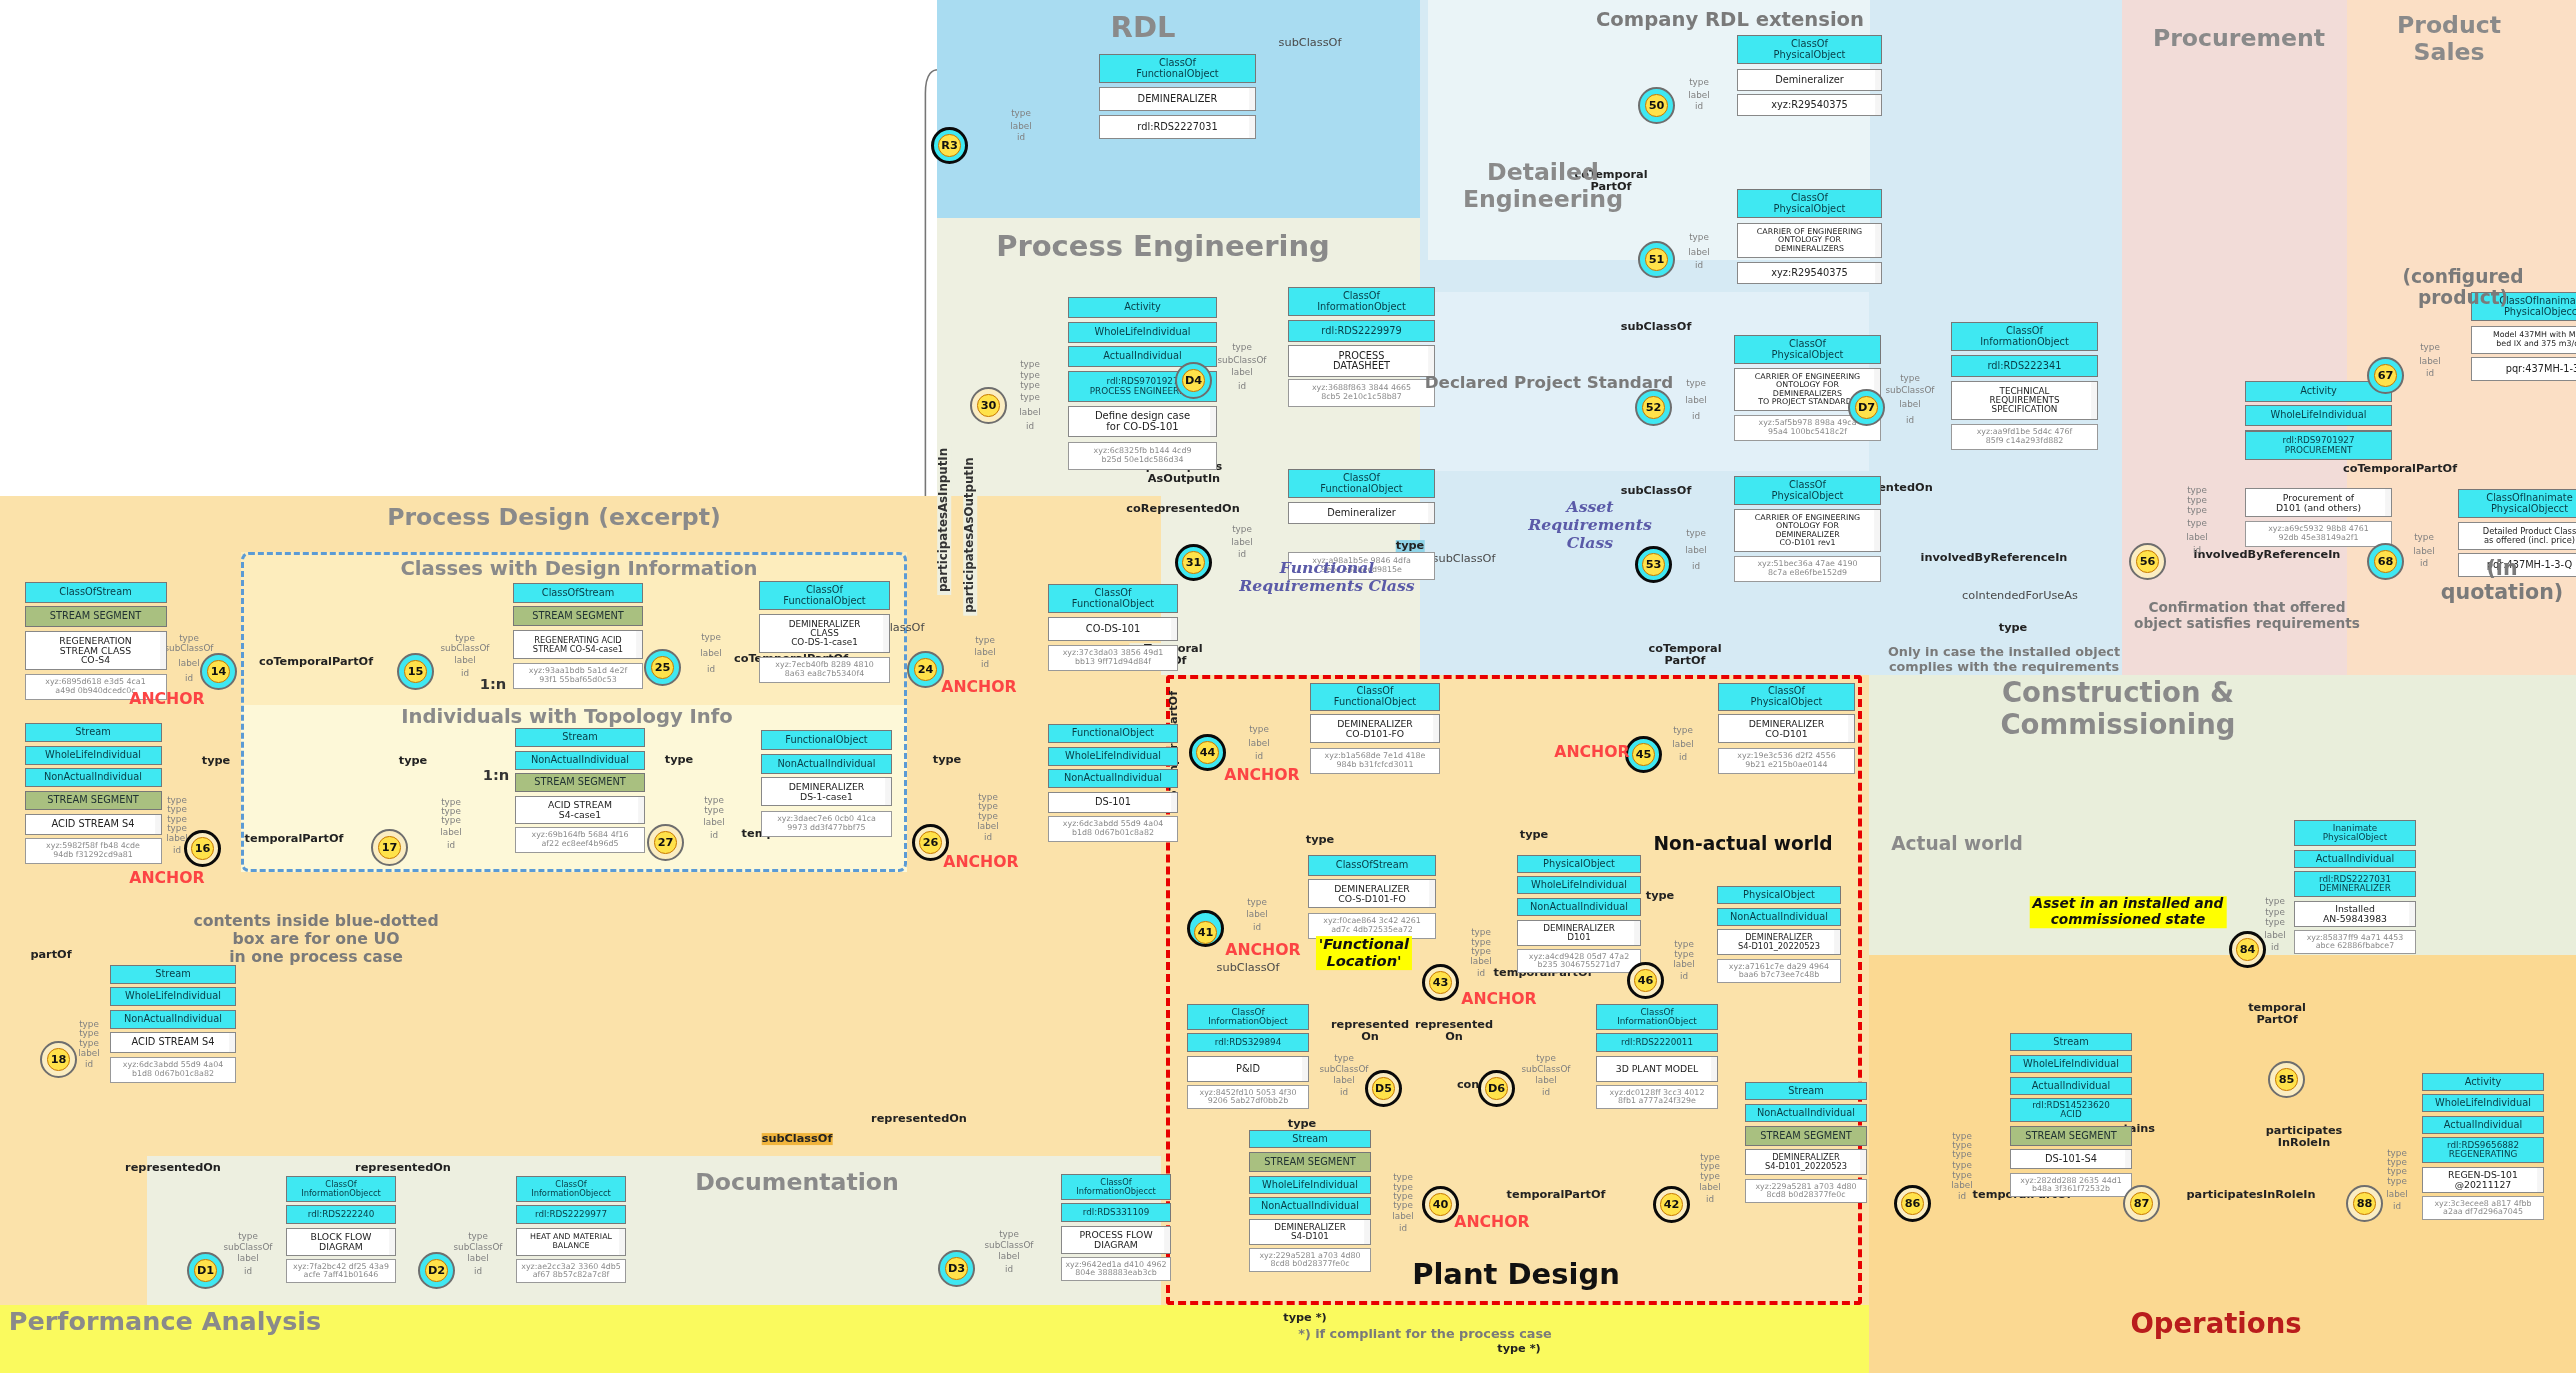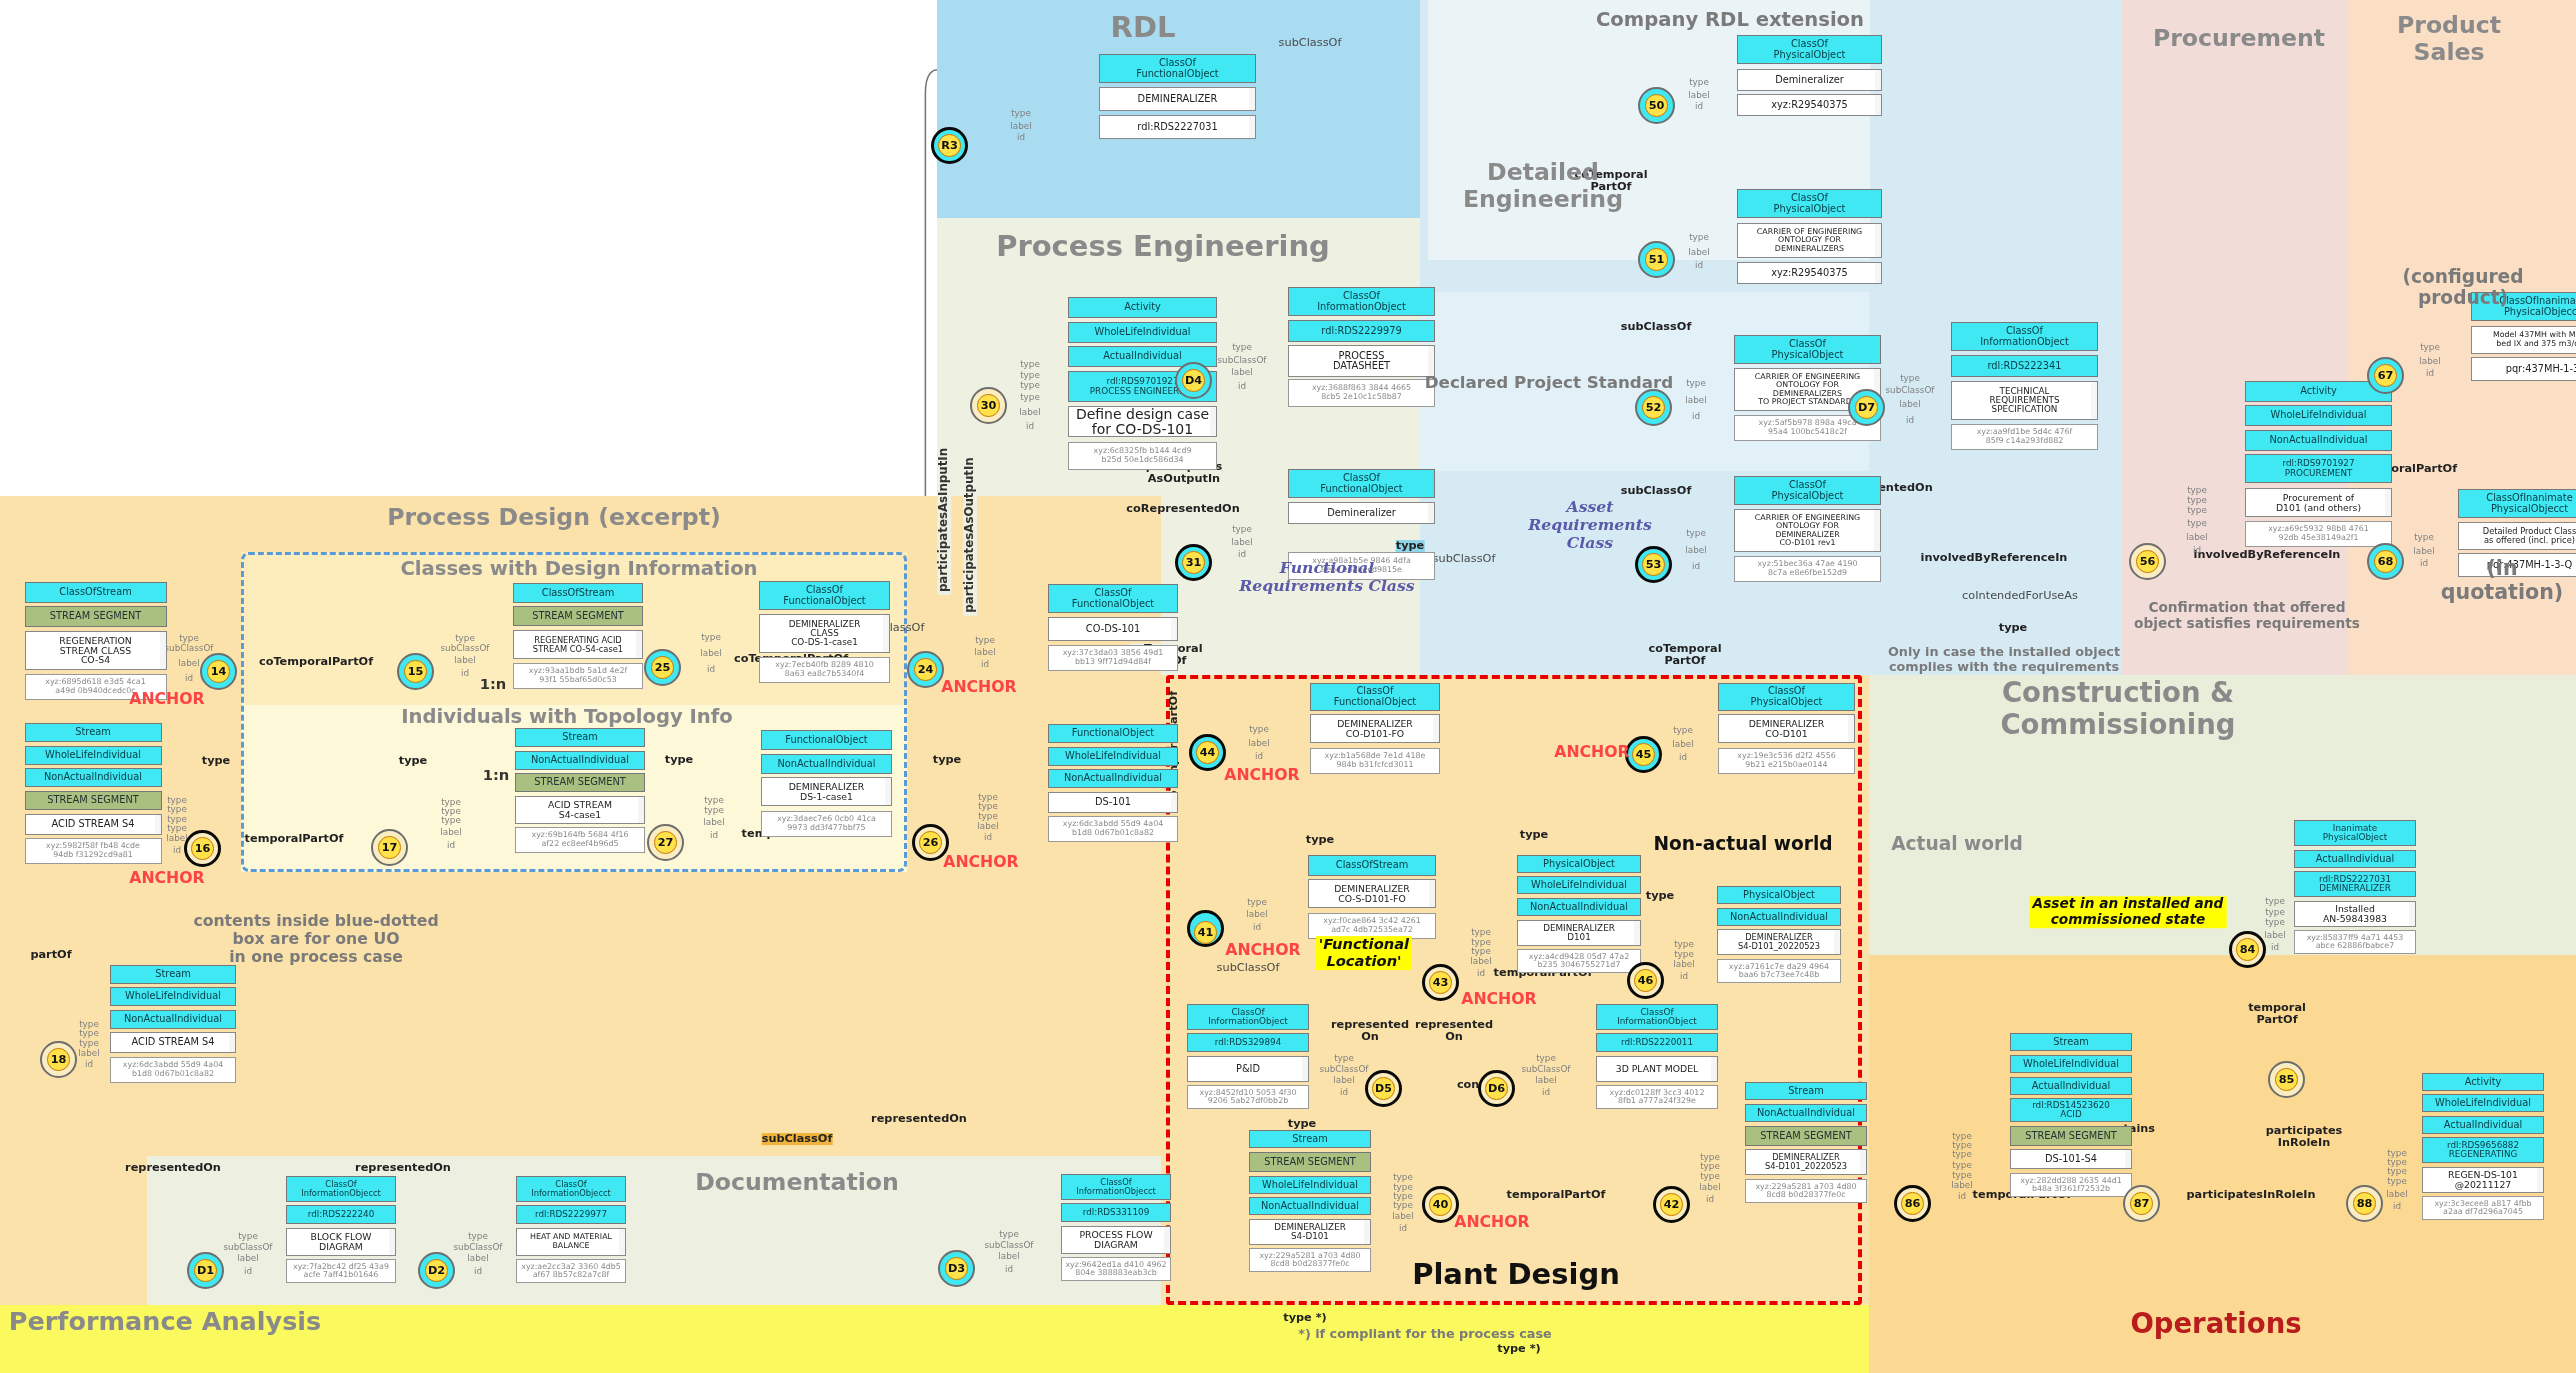--- a/index.html
+++ b/index.html
@@ -332,21 +332,21 @@
     <div class="flbl" style="left: 1021px; top: 137px;">id</div>
     <div class="sbox c" style="left: 1068px; top: 297px; width: 149px; height: 20.6px; font-size: 9.8px; font-weight: 500;">Activity</div>
     <div class="flbl" style="left: 1030px; top: 364px;">type</div>
     <div class="sbox c" style="left: 1068px; top: 322px; width: 149px; height: 20.6px; font-size: 9.8px; font-weight: 500;">WholeLifeIndividual</div>
     <div class="flbl" style="left: 1030px; top: 375px;">type</div>
     <div class="sbox c" style="left: 1068px; top: 346px; width: 149px; height: 20.6px; font-size: 9.8px; font-weight: 500;">ActualIndividual</div>
     <div class="flbl" style="left: 1030px; top: 385px;">type</div>
     <div class="sbox c" style="left: 1068px; top: 371px; width: 149px; height: 31px; font-size: 8.8px; font-weight: 500;">rdl:RDS9701927
 PROCESS ENGINEERING</div>
     <div class="flbl" style="left: 1030px; top: 397px;">type</div>
-    <div class="sbox w" style="left: 1068px; top: 406px; width: 149px; height: 31px; font-size: 14px; font-weight: 500;">Define design case
+    <div class="sbox w" style="left: 1068px; top: 406px; width: 149px; height: 31px; font-size: 10px; font-weight: 500;">Define design case
 for CO-DS-101</div>
     <div class="flbl" style="left: 1030px; top: 412px;">label</div>
     <div class="sbox i" style="left: 1068px; top: 442px; width: 149px; height: 27.5px; font-size: 7.9px;">xyz:6c8325fb b144 4cd9
 b25d 50e1dc586d34</div>
     <div class="flbl" style="left: 1030px; top: 426px;">id</div>
     <div class="sbox c" style="left: 1288px; top: 287px; width: 147px; height: 29px; font-size: 9.8px; font-weight: 500;">ClassOf
 InformationObject</div>
     <div class="flbl" style="left: 1242px; top: 347px;">type</div>
     <div class="sbox c" style="left: 1288px; top: 320px; width: 147px; height: 21.6px; font-size: 9.8px; font-weight: 500;">rdl:RDS2229979</div>
     <div class="flbl" style="left: 1242px; top: 360px;">subClassOf</div>
@@ -413,21 +413,21 @@
     <div class="flbl" style="left: 1910px; top: 404px;">label</div>
     <div class="sbox i" style="left: 1951px; top: 424px; width: 147px; height: 25.5px; font-size: 7.9px;">xyz:aa9fd1be 5d4c 476f
 85f9 c14a293fd882</div>
     <div class="flbl" style="left: 1910px; top: 420px;">id</div>
     <div class="sbox c" style="left: 2245px; top: 381px; width: 147px; height: 20.6px; font-size: 9.8px; font-weight: 500;">Activity</div>
     <div class="flbl" style="left: 2197px; top: 490px;">type</div>
     <div class="sbox c" style="left: 2245px; top: 405px; width: 147px; height: 20.6px; font-size: 9.8px; font-weight: 500;">WholeLifeIndividual</div>
     <div class="flbl" style="left: 2197px; top: 500px;">type</div>
     <div class="sbox c" style="left: 2245px; top: 430px; width: 147px; height: 20.6px; font-size: 9.8px; font-weight: 500;">NonActualIndividual</div>
     <div class="flbl" style="left: 2197px; top: 510px;">type</div>
-    <div class="sbox c" style="left: 2245px; top: 454px; width: 147px; height: 29px; font-size: 8.8px; font-weight: 500;">rdl:RDS9701927
+    <div class="sbox c" style="left: 2245px; top: 431px; width: 147px; height: 29px; font-size: 8.8px; font-weight: 500;">rdl:RDS9701927
 PROCUREMENT</div>
     <div class="flbl" style="left: 2197px; top: 523px;">type</div>
     <div class="sbox w" style="left: 2245px; top: 488px; width: 147px; height: 29px; font-size: 9.3px; font-weight: 500;">Procurement of
 D101 (and others)</div>
     <div class="flbl" style="left: 2197px; top: 537px;">label</div>
     <div class="sbox i" style="left: 2245px; top: 521px; width: 147px; height: 25.5px; font-size: 7.9px;">xyz:a69c5932 98b8 4761
 92db 45e38149a2f1</div>
     <div class="flbl" style="left: 2197px; top: 550px;">id</div>
     <div class="sbox c" style="left: 2471px; top: 292px; width: 143px; height: 29px; font-size: 9.8px; font-weight: 500;">ClassOfInanimate
 PhysicalObjecct</div>

